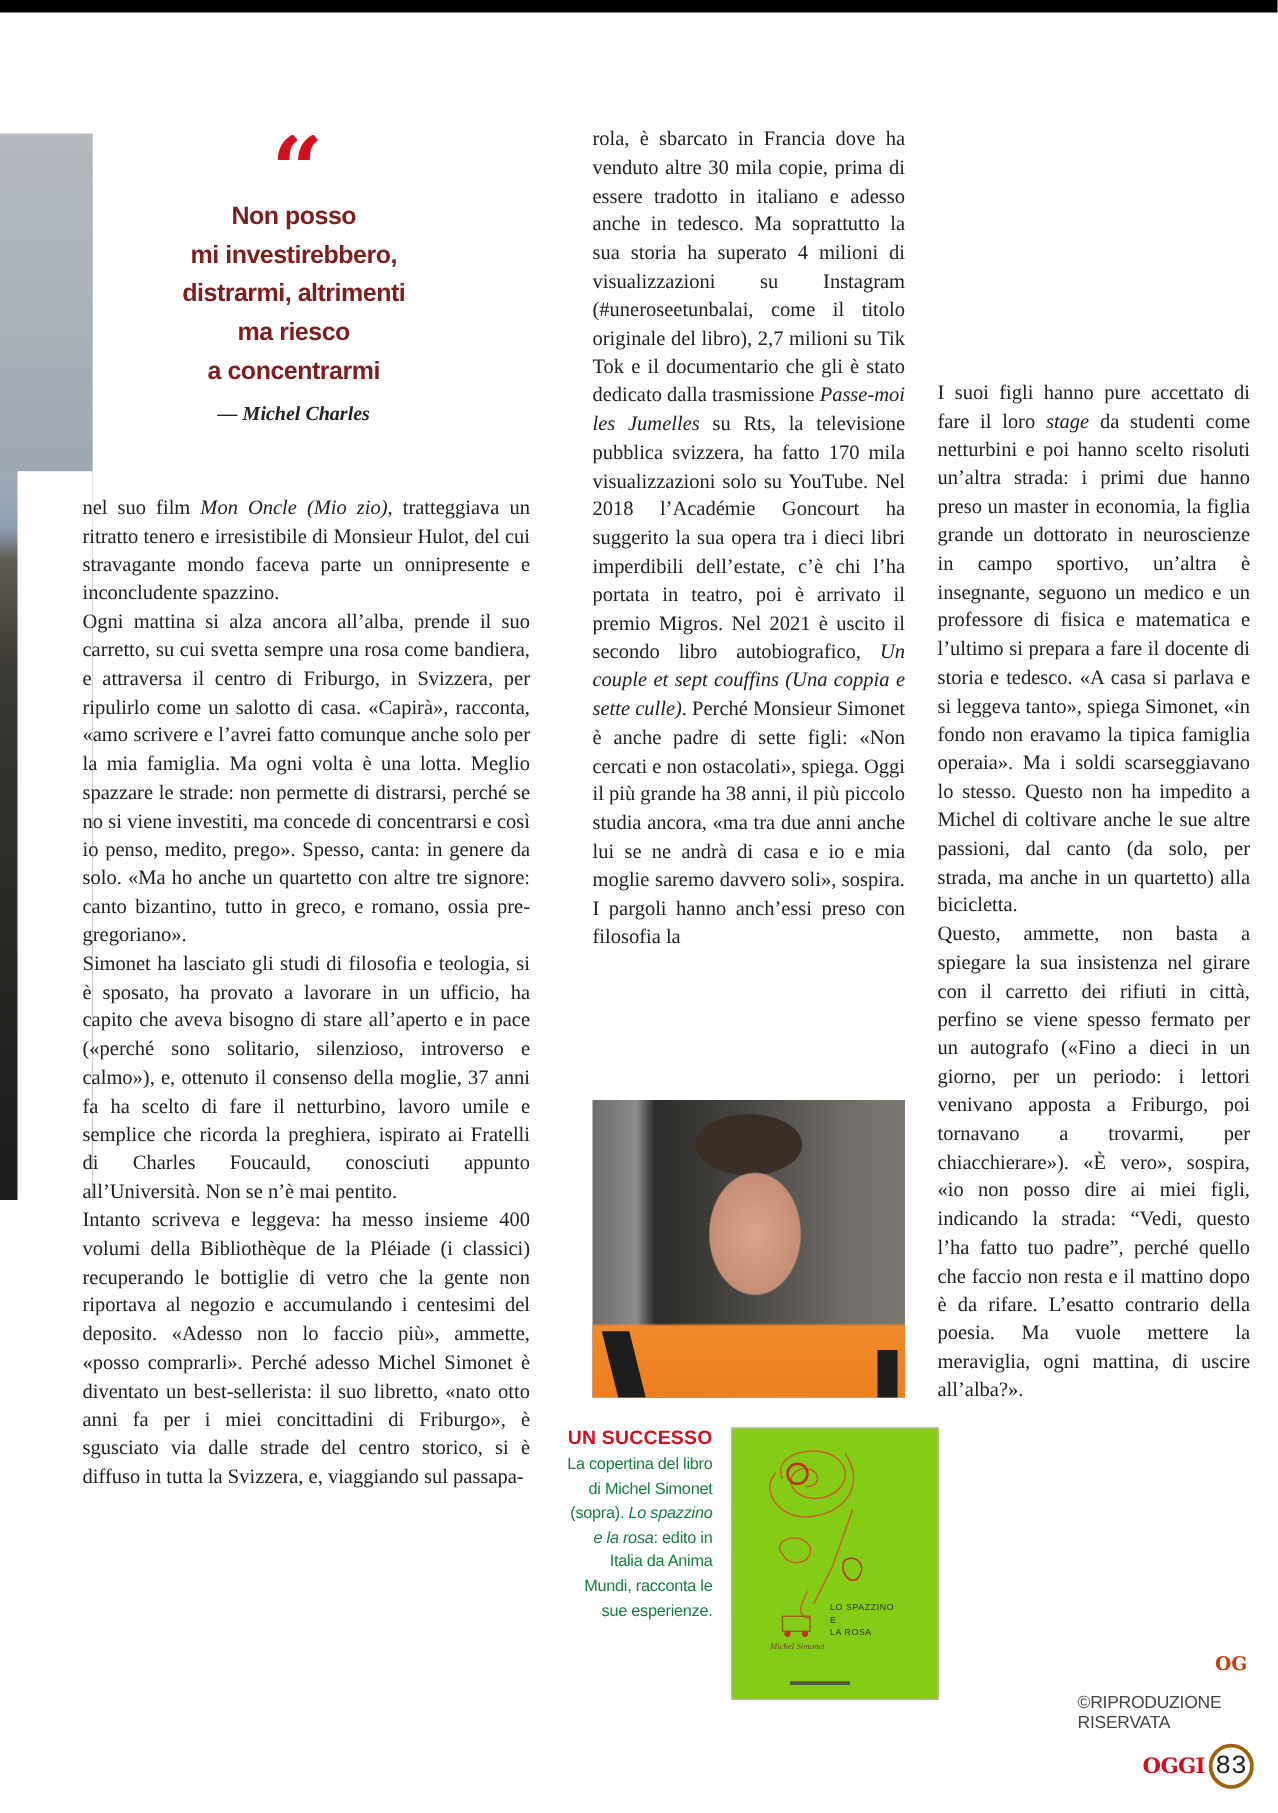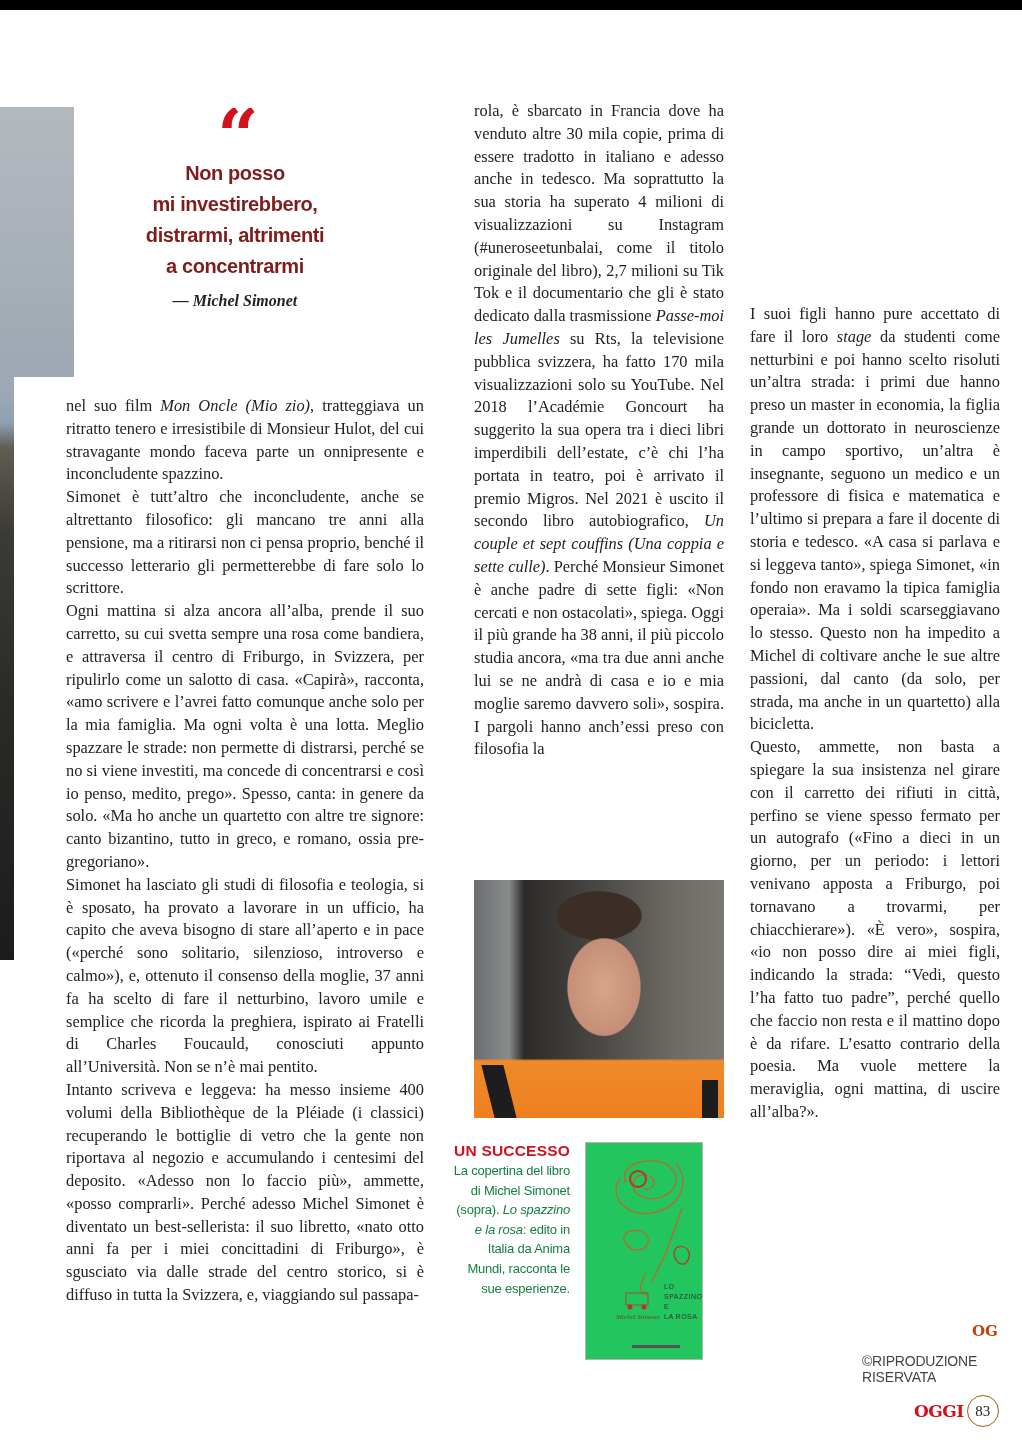--- a/index.html
+++ b/index.html
@@ -58,22 +58,22 @@
     position: absolute; left: 452px; top: 1142px; width: 118px; text-align: right;
     font-family: "Liberation Sans", sans-serif;
   }
   .caption .cap-title {
     color: #d2101e; font-weight: bold; font-size: 15.5px; letter-spacing: 0.2px;
   }
   .caption .cap-text {
     font-size: 13px; line-height: 19.6px; color: #15803d; margin-top: 1px; letter-spacing: -0.2px;
   }
   .cover {
-    position: absolute; left: 585px; top: 1142px; width: 118px; height: 218px;
-    background: #22c55e; border: 1px solid #b9b4a9; box-sizing: border-box;
+    position: absolute; left: 585px; top: 1142px; width: 166px; height: 218px;
+    background: #84cc16; border: 1px solid #b9b4a9; box-sizing: border-box;
   }
   .cover svg { position: absolute; left: 0; top: 0; }
   .cover .cover-title {
     position: absolute; left: 78px; top: 139px; font-family: "Liberation Sans", sans-serif;
     font-size: 7px; line-height: 10px; color: #333; letter-spacing: 0.5px;
   }
   .cover .cover-author {
     position: absolute; left: 30px; top: 170px; font-family: "Liberation Serif", serif;
     font-style: italic; font-size: 7px; color: #6b4a2a;
   }
@@ -88,49 +88,49 @@
     position: absolute; left: 862px; top: 1353px; font-family: "Liberation Sans", sans-serif;
     font-size: 14px; color: #444; letter-spacing: -0.2px;
   }
   .footer {
     position: absolute; left: 914px; top: 1395px; display: flex; align-items: center; gap: 3px;
   }
   .footer .brand {
     color: #d2101e; font-family: "DejaVu Serif", serif; font-weight: bold; font-size: 17px; letter-spacing: -0.5px; text-align: right;
   }
   .footer .page-num {
-    width: 30px; height: 30px; border: 1px solid #a16207; border-radius: 50%;
+    width: 30px; height: 30px; border: 3px solid #a16207; border-radius: 50%;
     display: flex; align-items: center; justify-content: center;
-    font-family: Liberation Serif, serif; font-size: 15px; color: #222;
+    font-family: Liberation Mono, monospace; font-size: 21px; color: #222;
   }
 </style>
 </head>
 <body>
 
 <div class="topbar"></div>
 
 <div class="photo-strip">
   <div class="upper"></div>
   <div class="cut"></div>
 </div>
 
 <div class="pullquote">
   <div class="qmark">“</div>
   <div class="qtext">
     <div>Non posso</div>
     <div>mi investirebbero,</div>
     <div>distrarmi, altrimenti</div>
+    <div>ma riesco</div>
     <div>a concentrarmi</div>
   </div>
-  <div class="qauthor">— Michel Simonet</div>
+  <div class="qauthor">— Michel Charles</div>
 </div>
 
 <div class="col col1">
   <p><span>nel suo film </span><span class="it">Mon Oncle (Mio zio)</span><span>, tratteggiava un ritratto tenero e irresistibile di Monsieur Hulot, del cui stravagante mondo faceva parte un onnipresente e inconcludente spazzino.</span></p>
-  <p>Simonet è tutt’altro che inconcludente, anche se altrettanto filosofico: gli mancano tre anni alla pensione, ma a ritirarsi non ci pensa proprio, benché il successo letterario gli permetterebbe di fare solo lo scrittore.</p>
   <p>Ogni mattina si alza ancora all’alba, prende il suo carretto, su cui svetta sempre una rosa come bandiera, e attraversa il centro di Friburgo, in Svizzera, per ripulirlo come un salotto di casa. «Capirà», racconta, «amo scrivere e l’avrei fatto comunque anche solo per la mia famiglia. Ma ogni volta è una lotta. Meglio spazzare le strade: non permette di distrarsi, perché se no si viene investiti, ma concede di concentrarsi e così io penso, medito, prego». Spesso, canta: in genere da solo. «Ma ho anche un quartetto con altre tre signore: canto bizantino, tutto in greco, e romano, ossia pre-gregoriano».</p>
   <p>Simonet ha lasciato gli studi di filosofia e teologia, si è sposato, ha provato a lavorare in un ufficio, ha capito che aveva bisogno di stare all’aperto e in pace («perché sono solitario, silenzioso, introverso e calmo»), e, ottenuto il consenso della moglie, 37 anni fa ha scelto di fare il netturbino, lavoro umile e semplice che ricorda la preghiera, ispirato ai Fratelli di Charles Foucauld, conosciuti appunto all’Università. Non se n’è mai pentito.</p>
   <p>Intanto scriveva e leggeva: ha messo insieme 400 volumi della Bibliothèque de la Pléiade (i classici) recuperando le bottiglie di vetro che la gente non riportava al negozio e accumulando i centesimi del deposito. «Adesso non lo faccio più», ammette, «posso comprarli». Perché adesso Michel Simonet è diventato un best-sellerista: il suo libretto, «nato otto anni fa per i miei concittadini di Friburgo», è sgusciato via dalle strade del centro storico, si è diffuso in tutta la Svizzera, e, viaggiando sul passapa-</p>
 </div>
 
 <div class="col col2">
   <p><span>rola, è sbarcato in Francia dove ha venduto altre 30 mila copie, prima di essere tradotto in italiano e adesso anche in tedesco. Ma soprattutto la sua storia ha superato 4 milioni di visualizzazioni su Instagram (#unerosee­tunbalai, come il titolo originale del libro), 2,7 milioni su Tik Tok e il documentario che gli è stato dedicato dalla trasmissione </span><span class="it">Passe-moi les Jumelles</span><span> su Rts, la televisione pubblica svizzera, ha fatto 170 mila visualizzazioni solo su YouTube. Nel 2018 l’Académie Goncourt ha suggerito la sua opera tra i dieci libri imperdibili dell’estate, c’è chi l’ha portata in teatro, poi è arrivato il premio Migros. Nel 2021 è uscito il secondo libro autobiografico, </span><span class="it">Un couple et sept couffins (Una coppia e sette culle)</span><span>. Perché Monsieur Simonet è anche padre di sette figli: «Non cercati e non ostacolati», spiega. Oggi il più grande ha 38 anni, il più piccolo studia ancora, «ma tra due anni anche lui se ne andrà di casa e io e mia moglie saremo davvero soli», sospira. I pargoli hanno anch’essi preso con filosofia la</span></p>
 </div>
 
 <div class="portrait">

